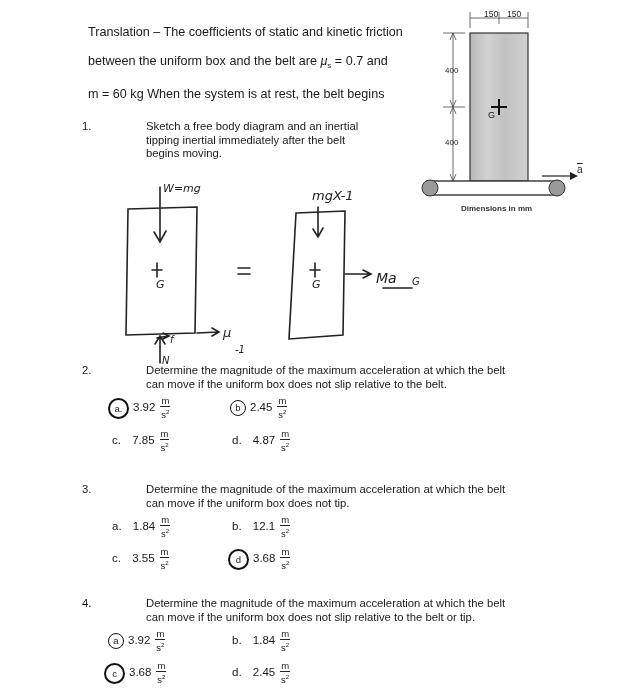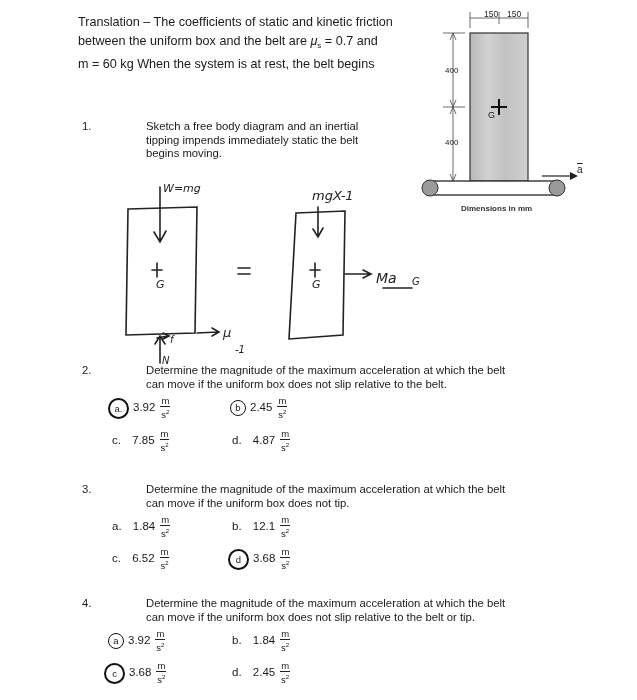--- a/index.html
+++ b/index.html
@@ -1,20 +1,20 @@
 <!DOCTYPE html>
 <html><head>
 <meta charset="utf-8">
 <style>
   html, body { margin:0; padding:0; background:#ffffff; }
   body { width:637px; height:700px; position:relative; overflow:hidden;
          font-family:"Liberation Sans", sans-serif; color:#1a1a1a; }
   .abs { position:absolute; }
   .intro { left:78px; top:13px; width:330px; font-size:12.6px; line-height:19.2px; }
-  .intro p { margin:0; white-space:nowrap; }
+  .intro p { margin:10px; white-space:nowrap; }
   .mu { font-style:italic; }
   .sub { font-size:8px; vertical-align:-3px; }
   .abar { text-decoration:overline; }
   .q { font-size:11.3px; line-height:13.6px; }
   .qnum { position:absolute; left:0; top:0; }
   .qtext { position:absolute; left:34px; top:0; white-space:nowrap;margin-left:30px; }
   .opt { position:absolute; font-size:11.5px; display:flex; align-items:center; gap:4px; white-space:nowrap; }
   .frac { display:inline-flex; flex-direction:column; align-items:center; font-size:9.5px; line-height:10px; margin-left:1px; }
   .frac .num { border-bottom:1px solid #222; padding:0 1px; }
   .frac .den sup { font-size:6px; }
@@ -84,21 +84,21 @@
     <polygon points="160,172 168,176 160,180" fill="#222"></polygon>
   </g>
   <text x="167" y="173" font-size="10" fill="#222" text-decoration="overline" font-family="Liberation Sans, sans-serif">a</text>
   <text x="51" y="211" class="fig-label" font-family="Liberation Sans, sans-serif" font-size="8" font-weight="bold" fill="#333">Dimensions in mm</text>
 </svg>
 
 <div class="abs q" style="left:82px;top:120px;width:330px;height:60px;">
   <span class="qnum">1.</span>
   <div class="qtext">
     <div>Sketch a free body diagram and an inertial</div>
-    <div>tipping impends immediately static the belt</div>
+    <div>tipping inertial immediately after the belt</div>
     <div>begins moving.</div>
   </div>
 </div>
 
 <svg class="abs" style="left:100px;top:175px;" width="380" height="190" viewBox="0 0 380 190">
   <g stroke="#222" stroke-width="1.6" fill="none" stroke-linecap="round">
 
     <path d="M28 34 L97 32 L95 158 L26 160 Z"></path>
 
     <path d="M60 12 L60 66 M54 57 L60 67 L66 56"></path>
@@ -183,21 +183,21 @@
       </span>
   </div>
   <div class="opt" style="left:150px;top:32px;">
     <span>b.</span>&nbsp;<span>12.1</span>
     <span class="frac">
         <span class="num">m</span>
         <span class="den"><span>s</span><sup>2</sup></span>
       </span>
   </div>
   <div class="opt" style="left:30px;top:64px;">
-    <span>c.</span>&nbsp;<span>6.52</span>
+    <span>c.</span>&nbsp;<span>3.55</span>
     <span class="frac">
         <span class="num">m</span>
         <span class="den"><span>s</span><sup>2</sup></span>
       </span>
   </div>
   <div class="opt" style="left:146px;top:64px;">
     <span class="circle heavy">d</span>
     <span>3.68</span>
     <span class="frac">
         <span class="num">m</span>

